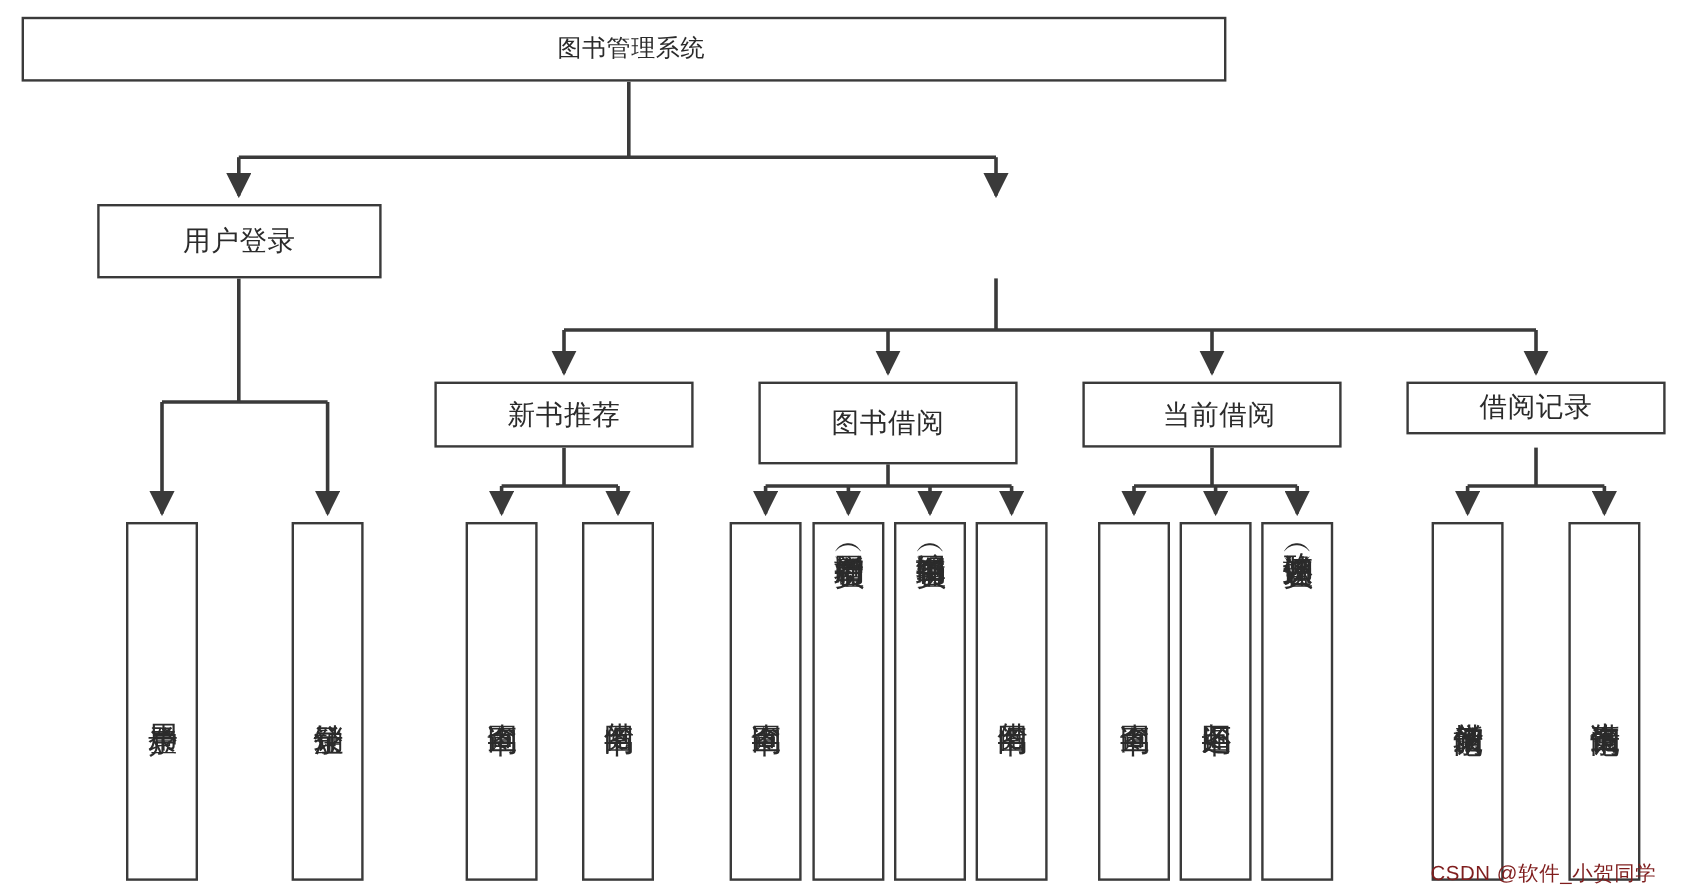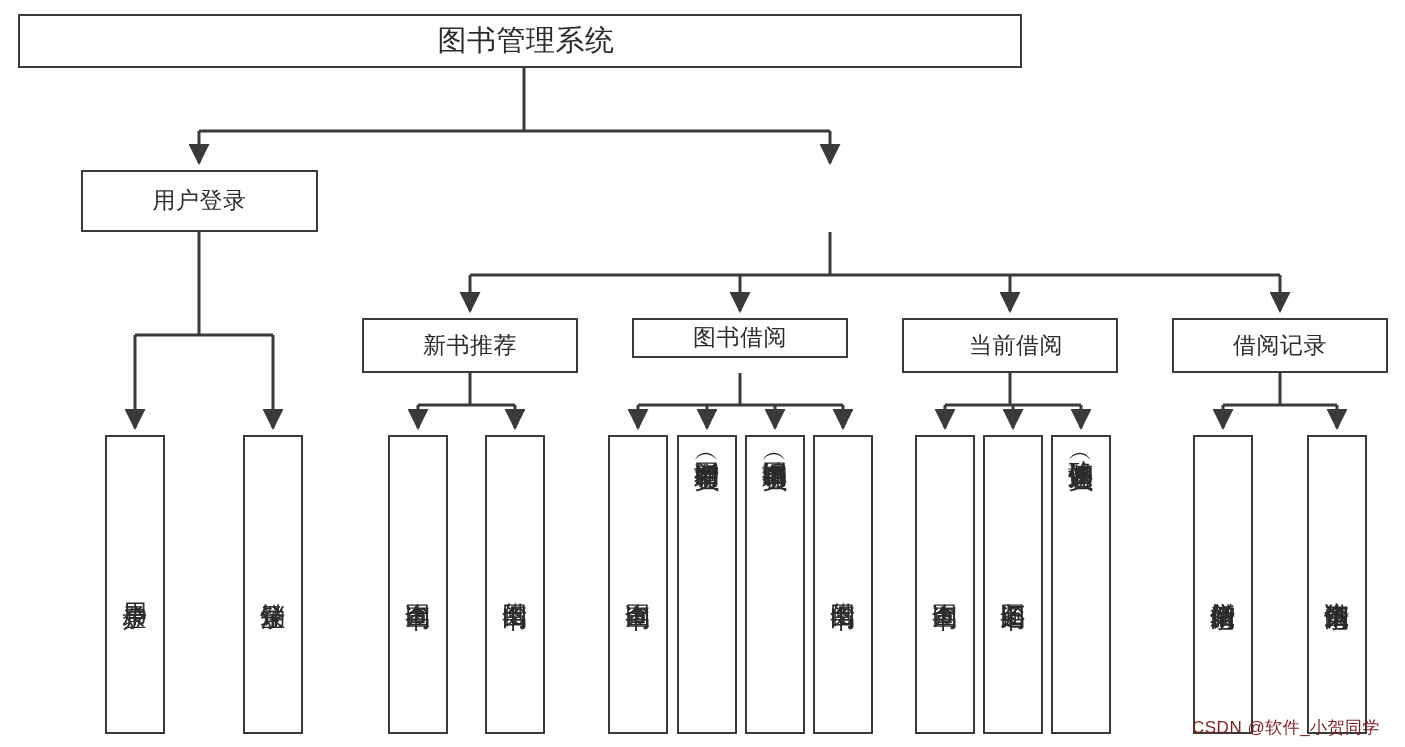--- a/index.html
+++ b/index.html
@@ -39,21 +39,21 @@
     display: block;
     text-align: center;
     line-height: 1.02;
     letter-spacing: 0.5px;
   }
   
   .node.horiz .label {
     font-size: 23px;
   }
   .node.root .label {
-    font-size: 29px;
+    font-size: 20px;
     margin-left: 12px;
   }
   
   .node.vert {
     align-items: center;
     justify-content: center;
     padding: 4px 0;
   }
   .node.vert .label {
     writing-mode: vertical-rl;
@@ -135,27 +135,27 @@
     <span class="label">图书管理系统</span>
   </div>
 
   <div class="node horiz" style="left:81px; top:170px; width:237px; height:62px;">
     <span class="label">用户登录</span>
   </div>
 
   <div class="node horiz" style="left:362px; top:318px; width:216px; height:55px;">
     <span class="label">新书推荐</span>
   </div>
-  <div class="node horiz" style="left:632px; top:318px; width:216px; height:40px;">
+  <div class="node horiz" style="left:632px; top:318px; width:216px; height:69px;">
     <span class="label">图书借阅</span>
   </div>
   <div class="node horiz" style="left:902px; top:318px; width:216px; height:55px;padding-left:12px;">
     <span class="label">当前借阅</span>
   </div>
-  <div class="node horiz" style="left:1172px; top:318px; width:216px; height:55px;">
+  <div class="node horiz" style="left:1172px; top:318px; width:216px; height:44px;">
     <span class="label">借阅记录</span>
   </div>
 
   <div class="node vert" style="left:105px; top:435px; width:60px; height:299px;">
     <span class="label">用户登录</span>
   </div>
   <div class="node vert" style="left:243px; top:435px; width:60px; height:299px;">
     <span class="label">注销登录</span>
   </div>
   <div class="node vert" style="left:388px; top:435px; width:60px; height:299px;">

